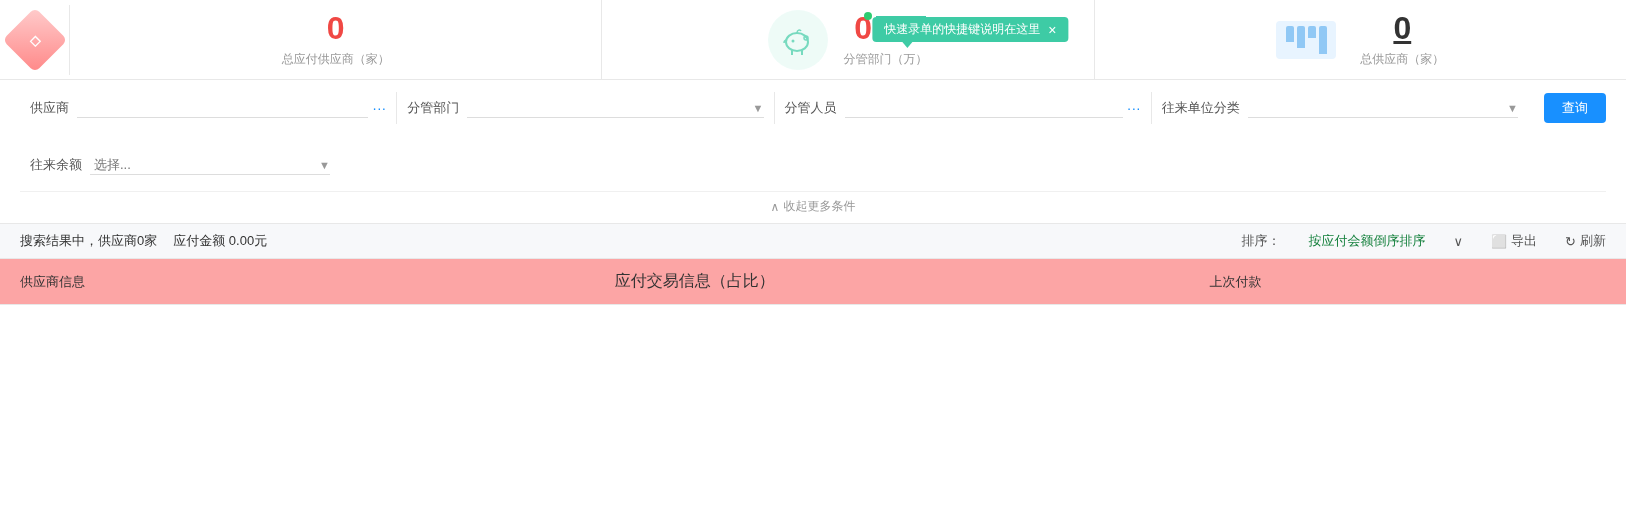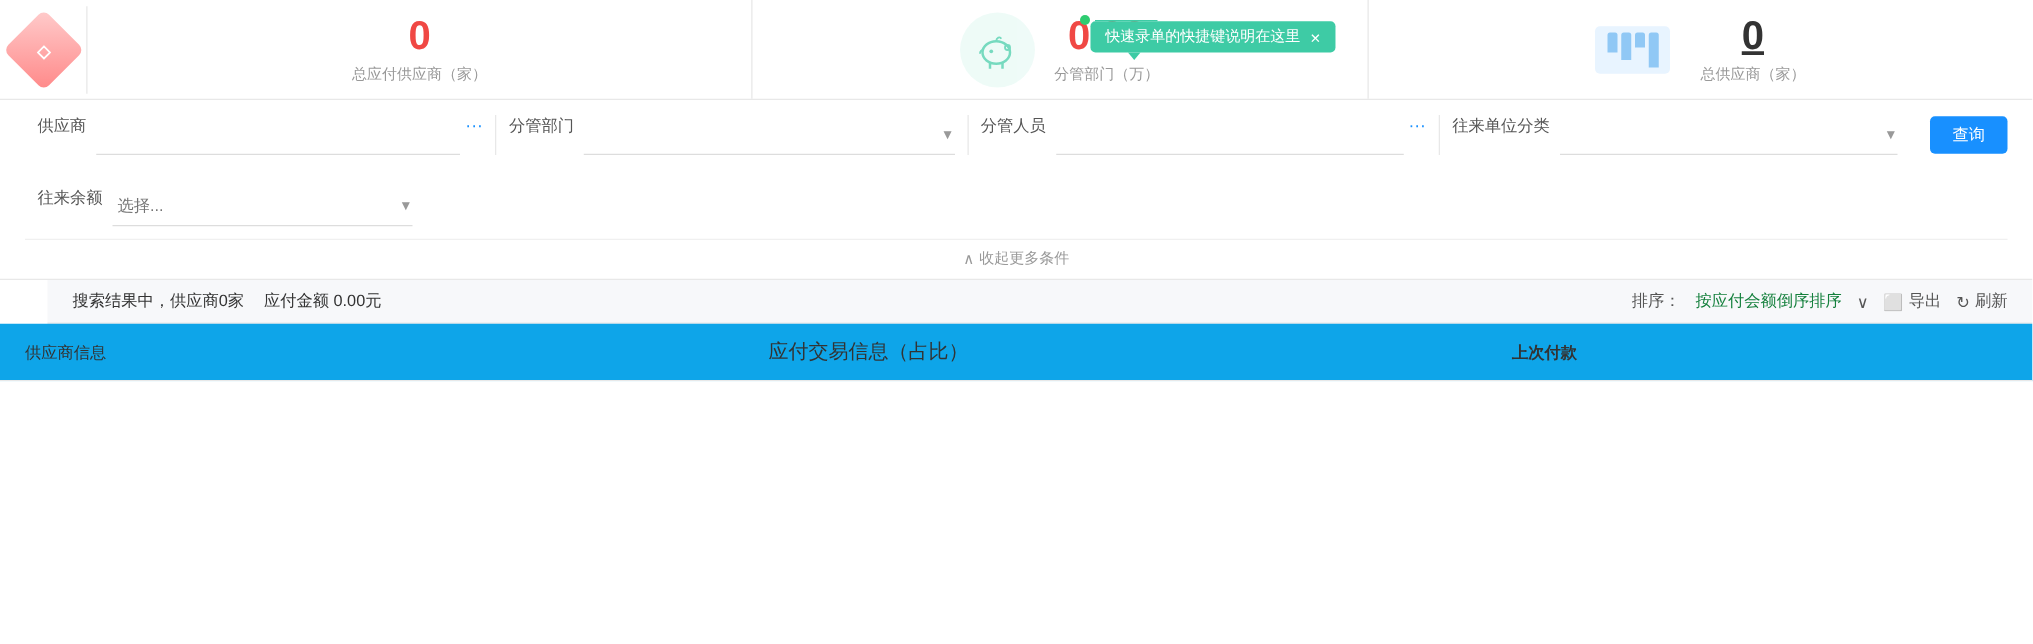--- a/index.html
+++ b/index.html
@@ -120,20 +120,21 @@
       border-bottom: 1px solid #e8e8e8;
     }
     .filter-row {
       display: flex;
       align-items: center;
       gap: 0;
       margin-bottom: 10px;
     }
     .filter-field {
       display: flex;
+      align-items: center;
       flex: 1;
       padding: 0 10px;
       border-right: 1px solid #e8e8e8;
       min-height: 32px;
     }
     .filter-field:last-of-type { border-right: none; }
     .filter-label {
       font-size: 13px;
       color: #555;
       white-space: nowrap;
@@ -210,49 +211,48 @@
     }
 
     
     .results-bar {
       background: #f7f8fa;
       padding: 8px 20px;
       display: flex;
       align-items: center;
       justify-content: space-between;
       border-bottom: 1px solid #e8e8e8;
-      margin-left: 38px;
     }
     .results-actions {
       display: flex;
       align-items: center;
-      gap: 12px;
+      gap: 28px;
       font-size: 13px;
       color: #555;
     }
     .sort-value { color: #15803d; cursor: pointer; }
     .action-btn {
       display: flex;
       align-items: center;
       gap: 4px;
       cursor: pointer;
       color: #555;
     }
 
     
     .table-header {
       display: flex;
       align-items: center;
       padding: 12px 20px;
       border-bottom: 1px solid #e8e8e8;
-      background: #0ea5e9;
+      background: #fca5a5;
     }
     .th-col-1 { flex: 3; font-weight: 500; font-size: 13px; color: #333; }
     .th-col-2 { flex: 3; font-weight: 500; font-size: 16px; color: #333; }
-    .th-col-3 { flex: 2; font-weight: 700; font-size: 13px; color: #333; }
+    .th-col-3 { flex: 2; font-weight: 400; font-size: 13px; color: #333; }
 
     
     .table-body {
       min-height: 200px;
       background: #fff;
     }
 
     
     .logo-area {
       width: 70px;

